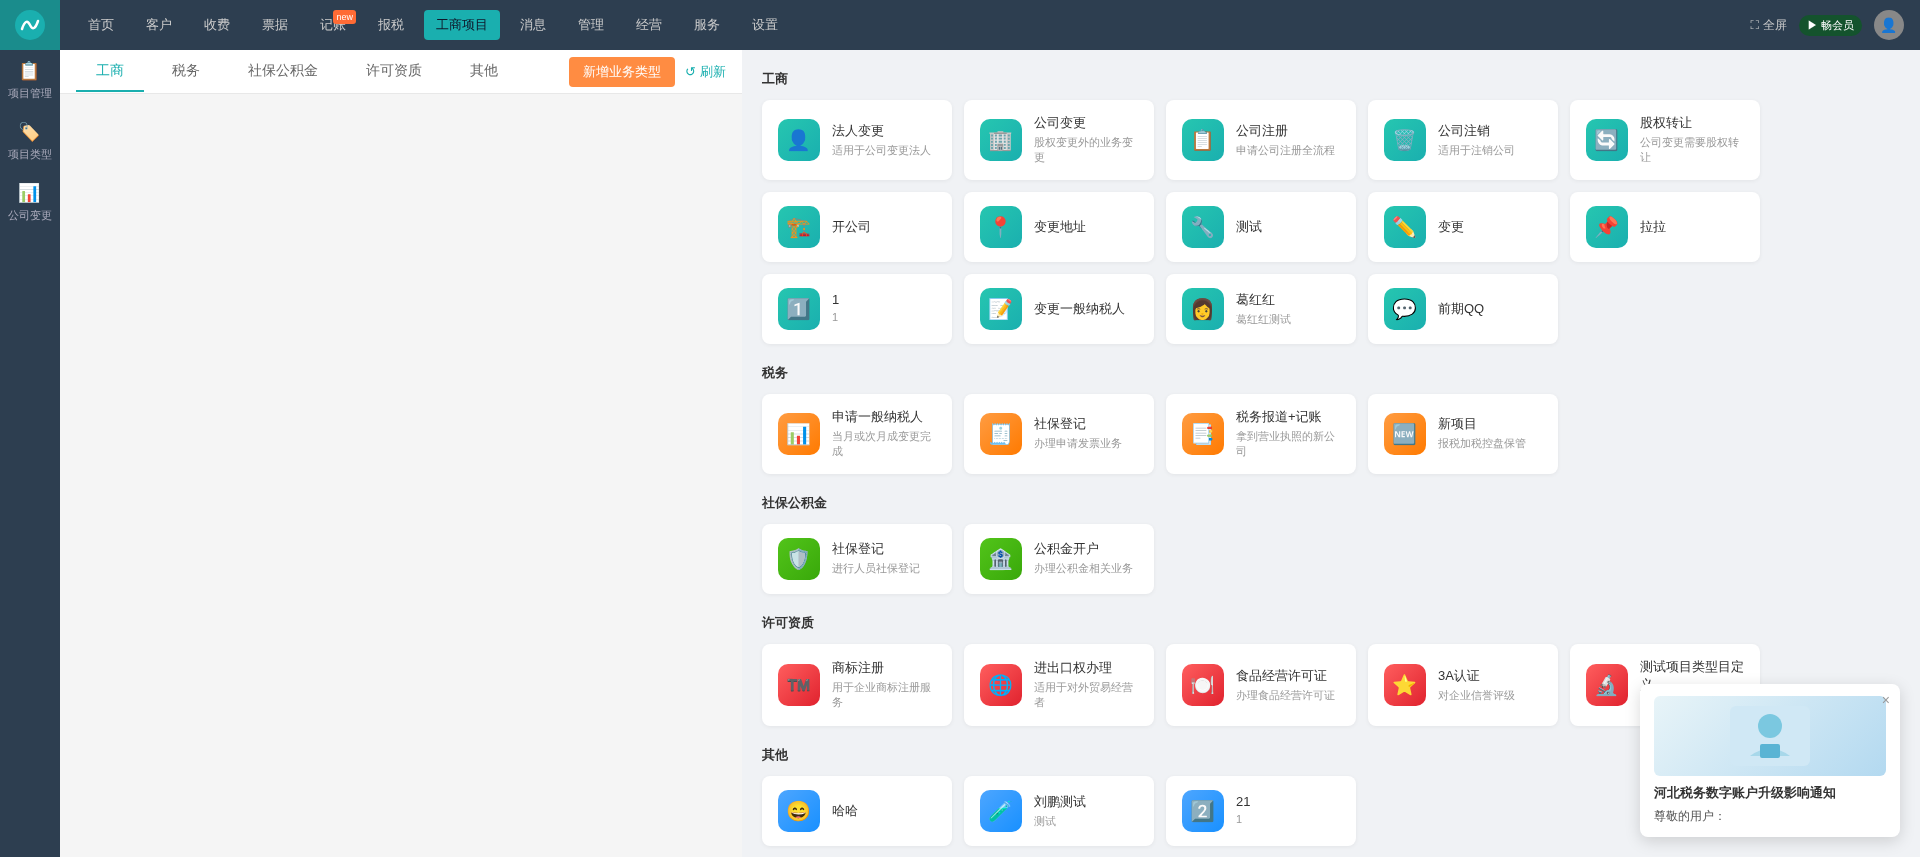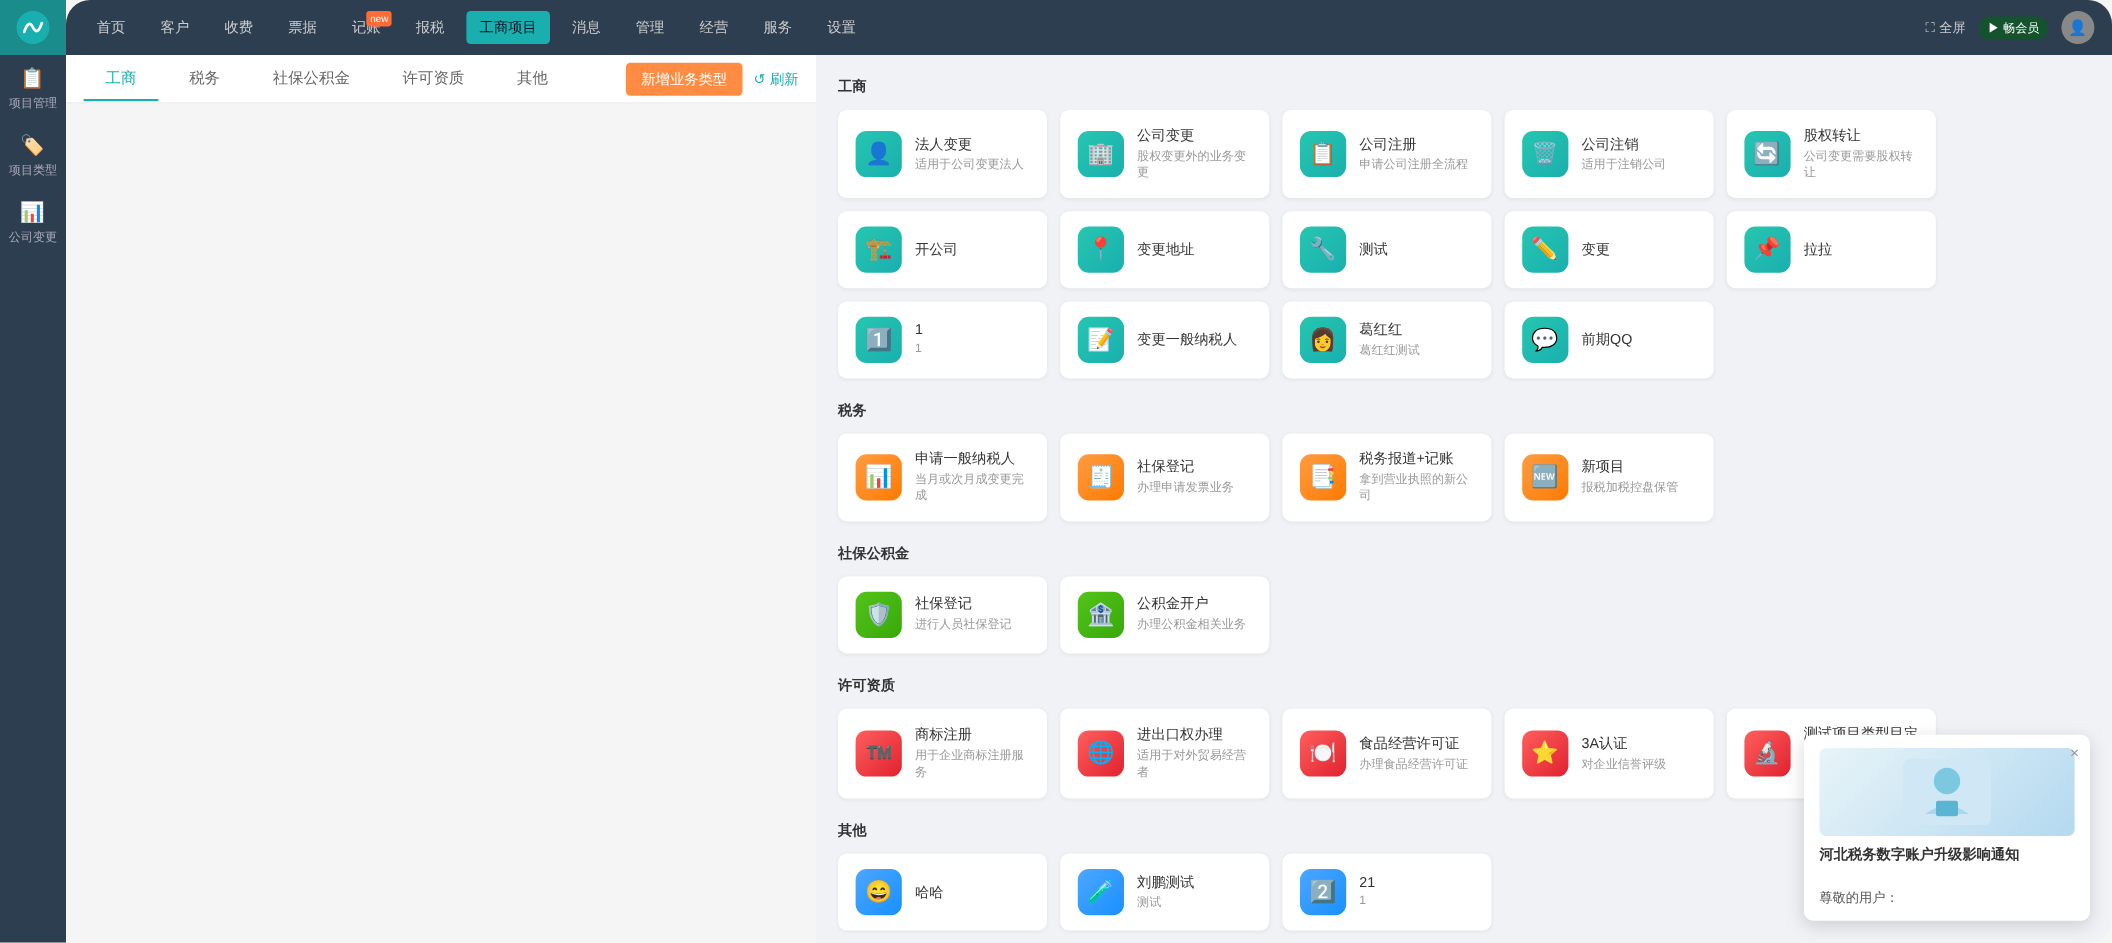--- a/index.html
+++ b/index.html
@@ -31,21 +31,21 @@
       flex-direction: column;
       align-items: center;
       color: #aab;
       font-size: 11px;
       cursor: pointer;
       gap: 4px;
     }
     .sidebar-icon { font-size: 18px; }
 
     
-    .main { flex: 1; display: flex; flex-direction: column; overflow: hidden; border-radius: 22px; }
+    .main { flex: 1; display: flex; flex-direction: column; overflow: hidden; }
 
     
     .topnav {
       height: 50px;
       background: #2d3e50;
       display: flex;
       align-items: center;
       padding: 0 16px;
       gap: 8px;
       flex-shrink: 0;
@@ -233,21 +233,21 @@
       color: #555;
     }
     .notif-close {
       position: absolute;
       top: 8px;
       right: 10px;
       cursor: pointer;
       color: #999;
       font-size: 14px;
     }
-    .notif-title { font-weight: bold; color: #333; margin-bottom: 22px; font-size: 13px; }
+    .notif-title { font-weight: bold; color: #333; margin-bottom: 6px; font-size: 13px; }
     .notif-img {
       width: 100%;
       height: 80px;
       background: linear-gradient(135deg, #e8f4f8, #b3d9f0);
       border-radius: 6px;
       margin-bottom: 8px;
       display: flex;
       align-items: center;
       justify-content: center;
       font-size: 11px;

